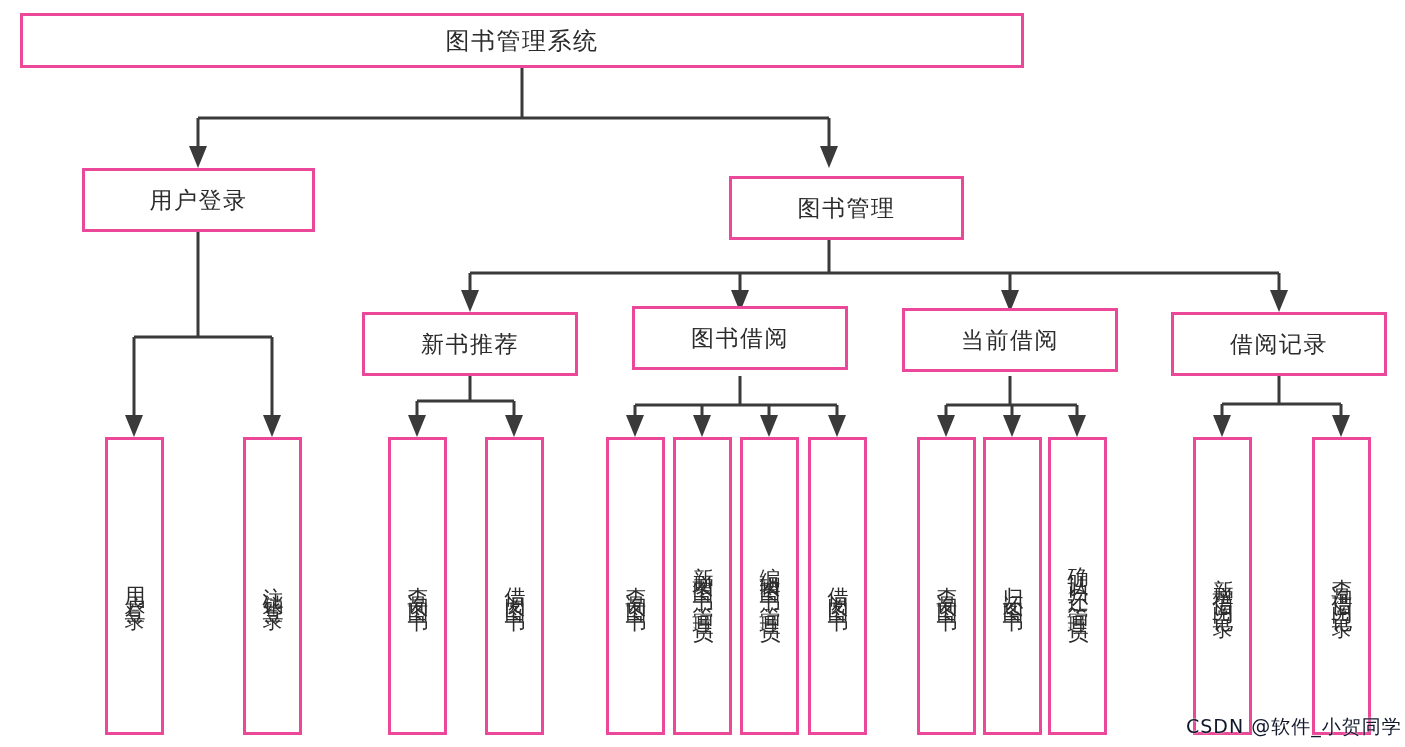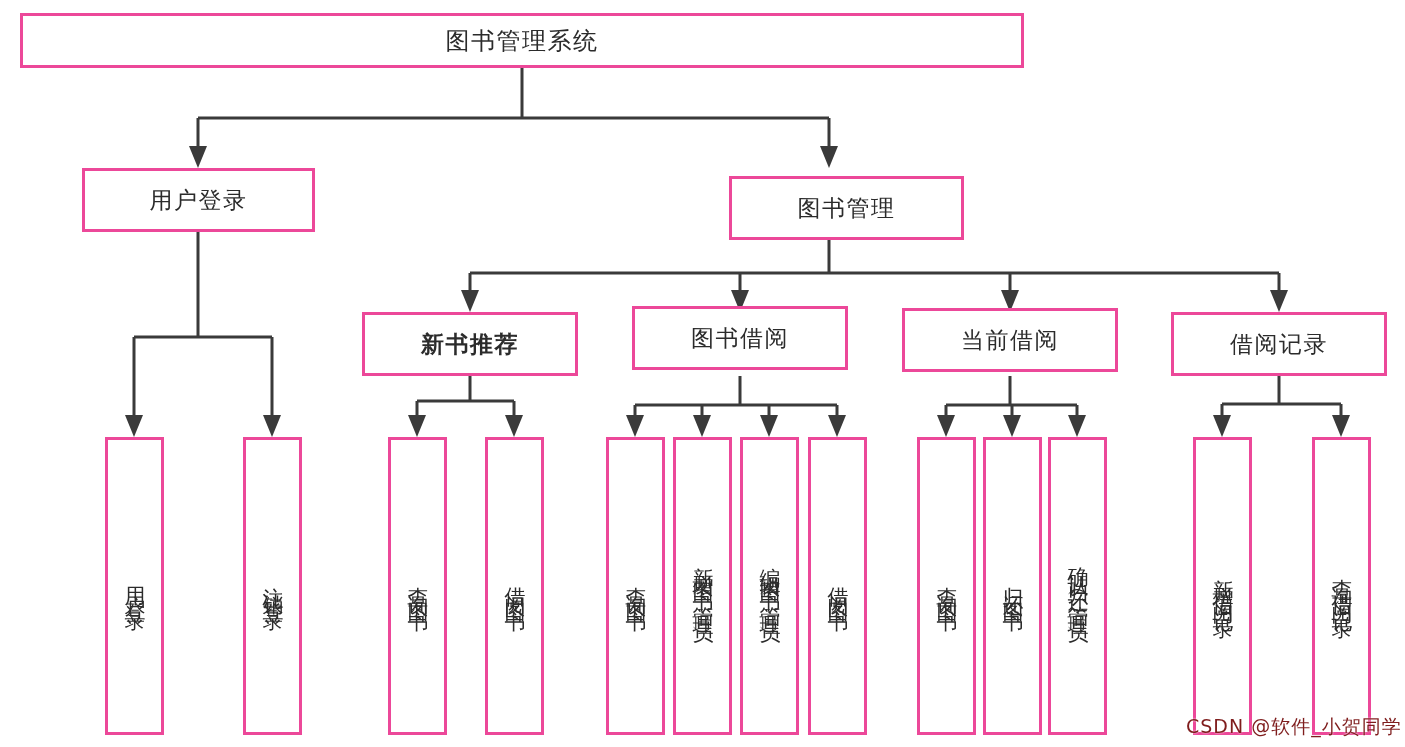--- a/index.html
+++ b/index.html
@@ -23,21 +23,21 @@
   .vtext{
     writing-mode:vertical-rl;
     text-orientation:mixed;
     font-size:21px;
     letter-spacing:8px;
     line-height:1;
     color:#2b2b2b;
   }
   .watermark{
     position:absolute;left:1186px;top:714px;
-    font-size:19px;color:#7f1d1d;
+    font-size:19px;color:#0f172a;
     letter-spacing:1px;white-space:nowrap;
     text-shadow:0 0 2px #ffffff;
   }
 </style>
 </head>
 <body>
 
 <div class="canvas">
 
   <svg class="connector-svg" viewBox="0 0 1405 747" xmlns="http://www.w3.org/2000/svg">
@@ -87,21 +87,21 @@
     <span>图书管理系统</span>
   </div>
 
   <div class="node node-h" style="left:82px;top:168px;width:233px;height:64px;">
     <span>用户登录</span>
   </div>
   <div class="node node-h" style="left:729px;top:168px;width:235px;height:64px;margin-top:8px;">
     <span>图书管理</span>
   </div>
 
-  <div class="node node-h" style="left:362px;top:312px;width:216px;height:64px;font-weight:bold;">
+  <div class="node node-h" style="left:362px;top:312px;width:216px;height:64px;">
     <span>新书推荐</span>
   </div>
   <div class="node node-h" style="left:632px;top:306px;width:216px;height:64px;">
     <span>图书借阅</span>
   </div>
   <div class="node node-h" style="left:902px;top:308px;width:216px;height:64px;">
     <span>当前借阅</span>
   </div>
   <div class="node node-h" style="left:1171px;top:312px;width:216px;height:64px;">
     <span>借阅记录</span>

